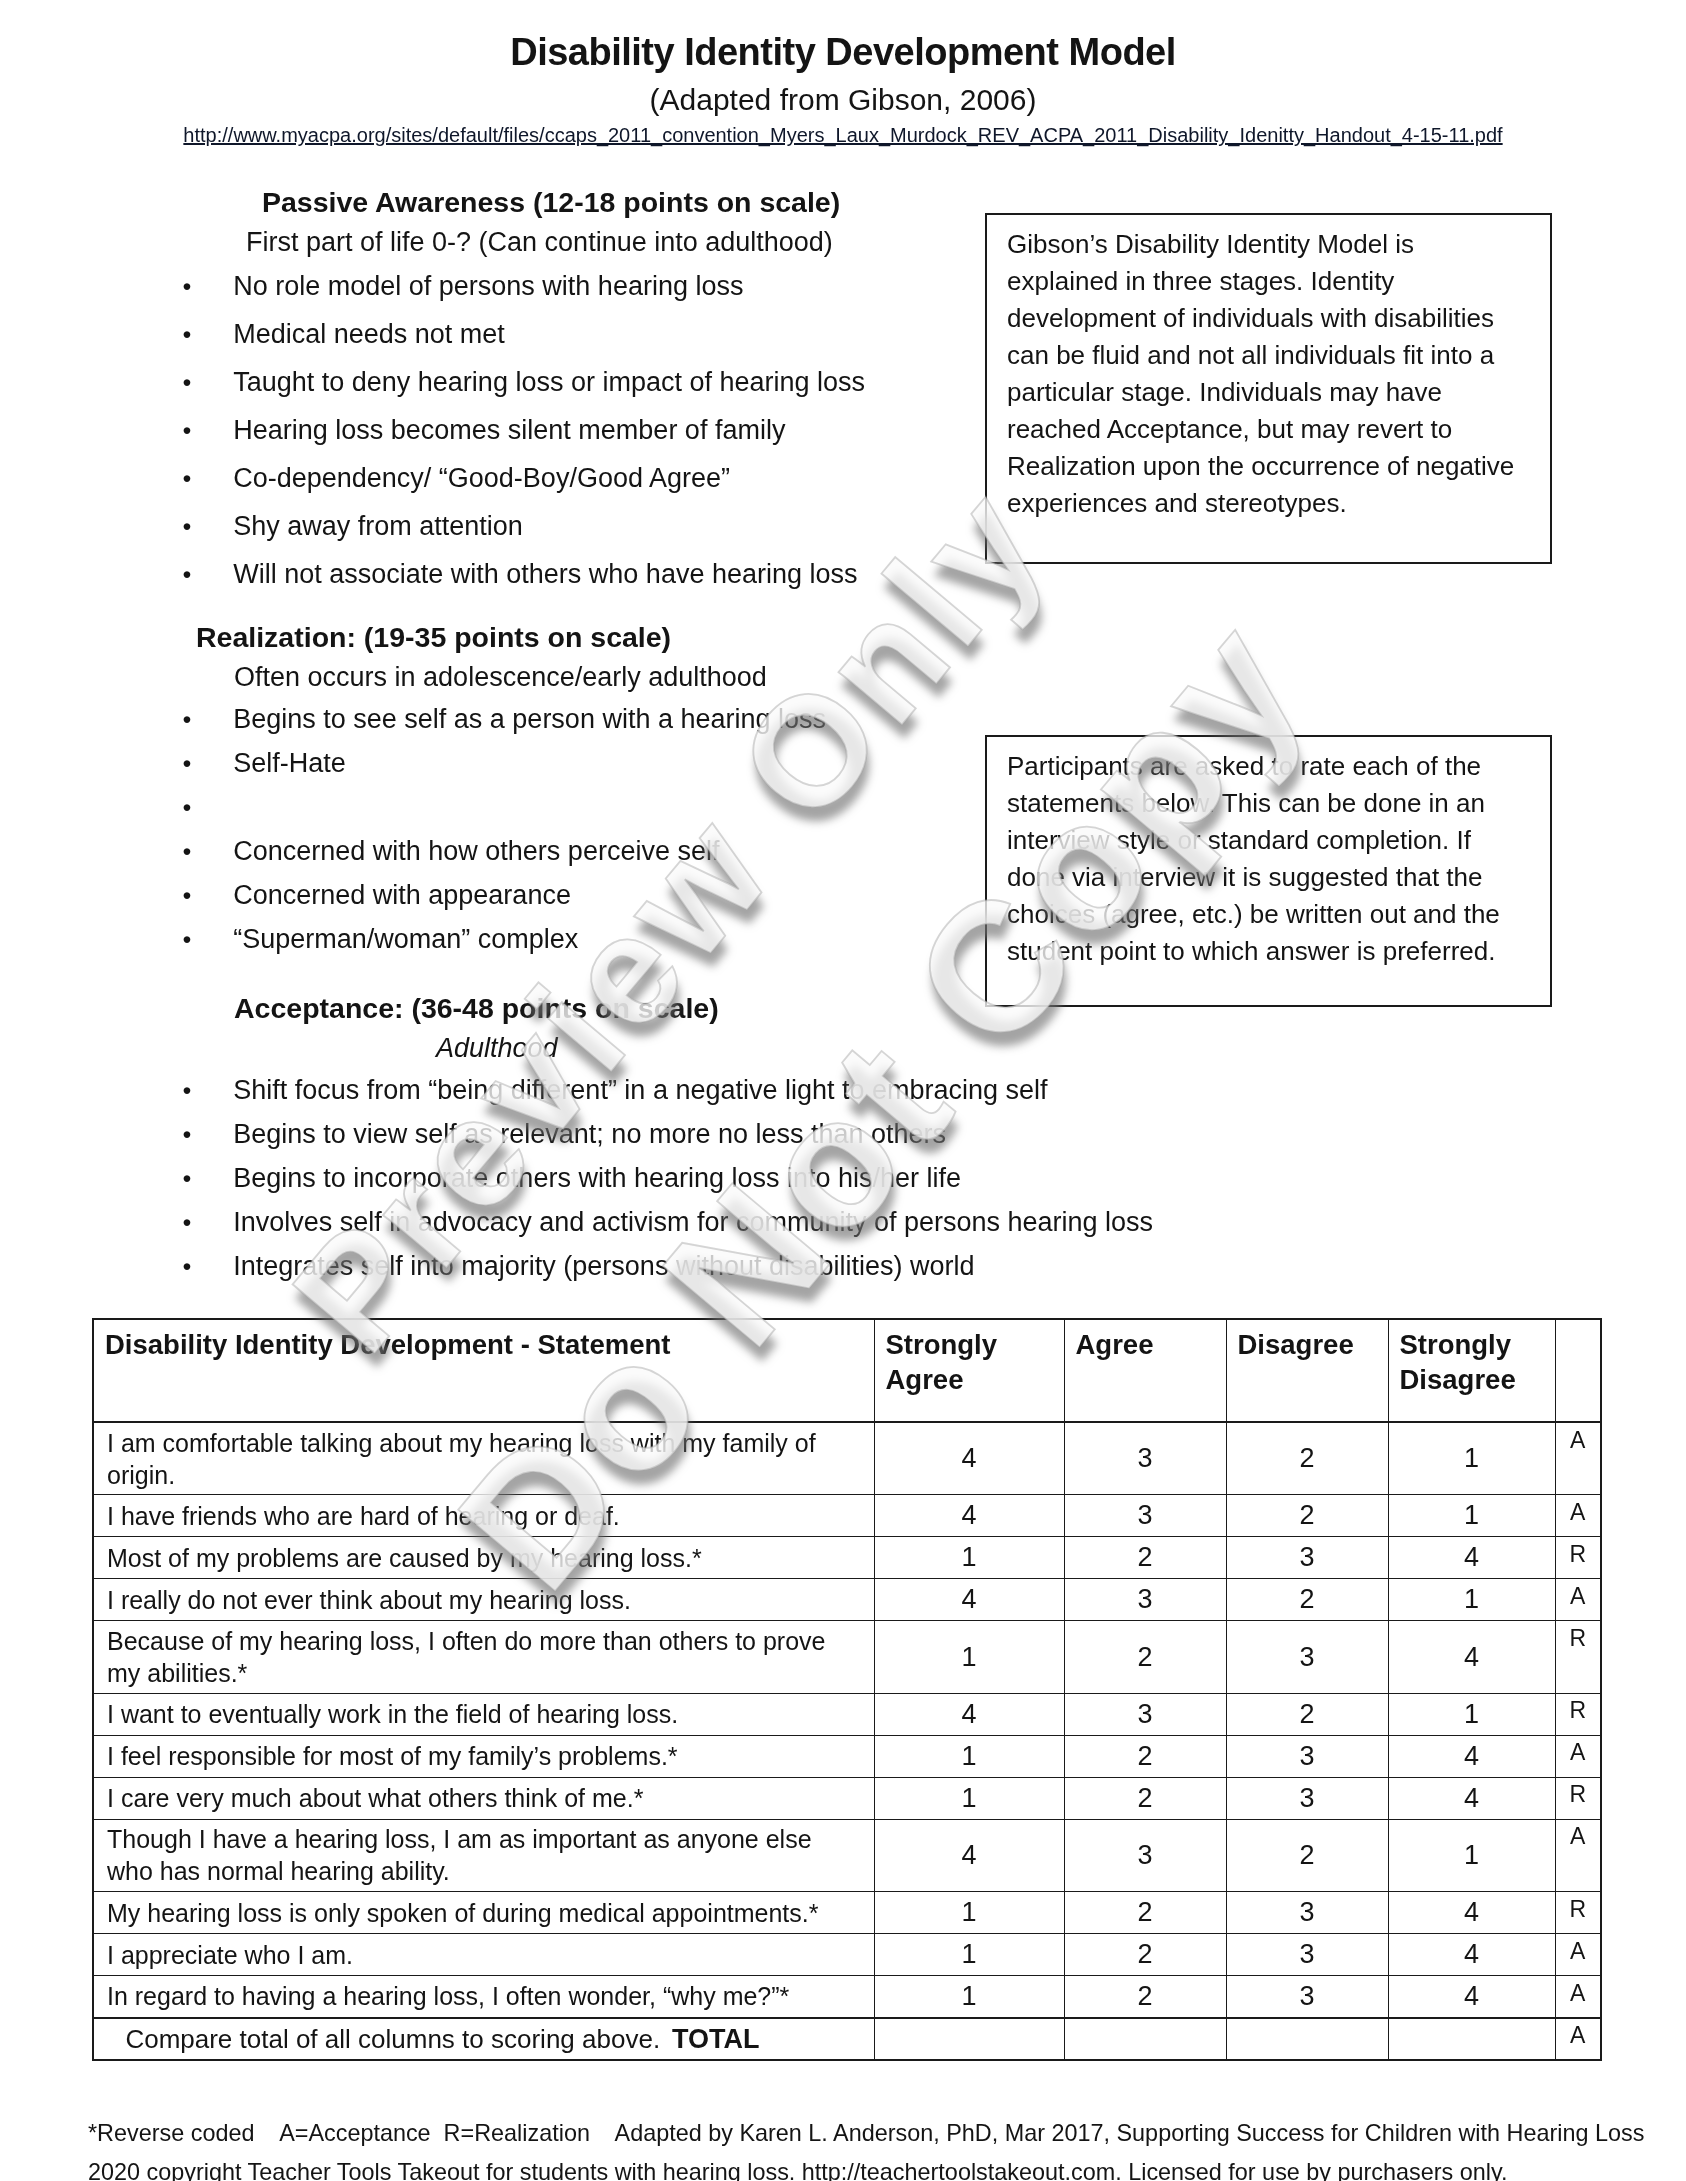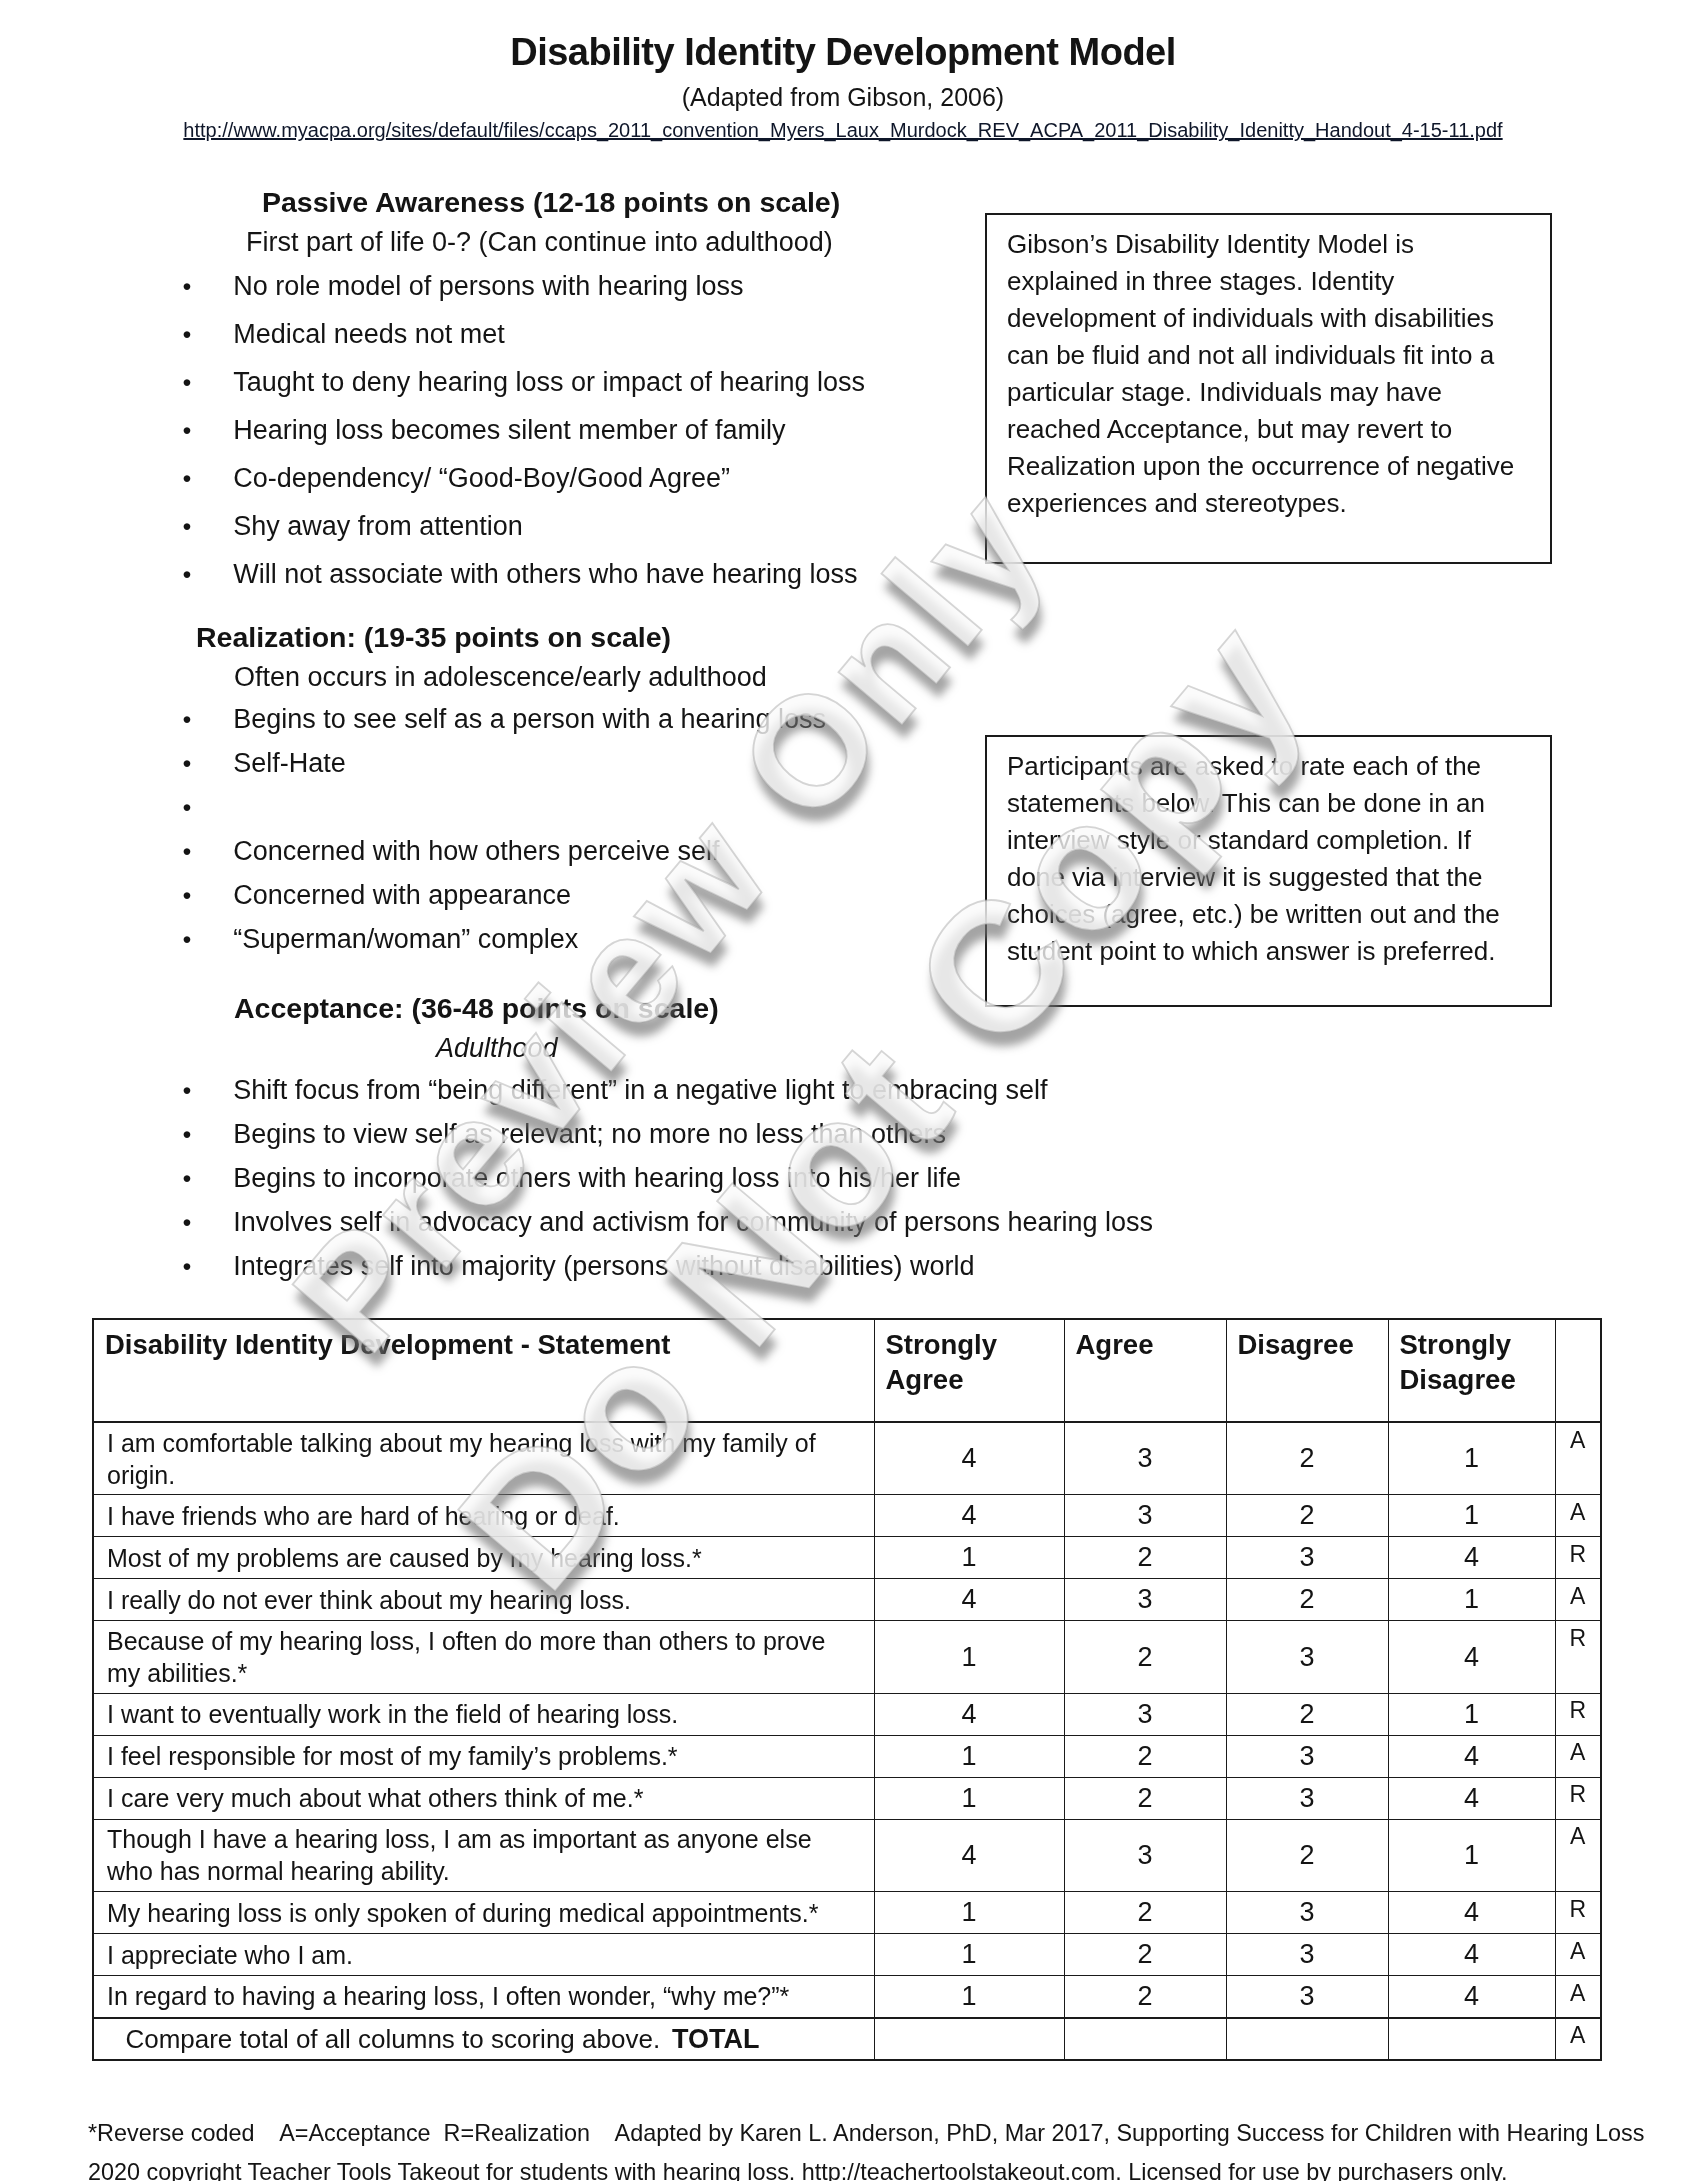--- a/index.html
+++ b/index.html
@@ -2,21 +2,21 @@
 <html style="font-size:14.7px"><head>
 <meta charset="utf-8">
 <style>
   html,body{margin:0;padding:0;background:#ffffff;}
   body{font-family:"Liberation Sans", sans-serif;color:#141414;}
   .page{position:relative;width:1686px;height:2182px;background:#ffffff;overflow:hidden;}
 
   
   .doc-header{position:absolute;top:31px;left:0;width:100%;text-align:center;}
   .doc-title{font-size:38px;font-weight:700;letter-spacing:-0.5px;}
-  .doc-subtitle{font-size:25px;margin-top:9.2px;}
+  .doc-subtitle{font-size:30px;margin-top:9.2px;}
   .doc-link{font-size:20px;margin-top:7.3px;}
   .doc-link a{color:#0f172a;text-decoration:underline;}
 
   
   .stage{position:absolute;left:92px;}
   .stage-heading{font-size:28.5px;font-weight:700;line-height:40px;}
   .stage-sub{font-size:27px;line-height:40px;}
   .bullets{list-style:none;margin:0;padding:0;}
   .bullets li{display:flex;align-items:center;}
   .lh52 li{min-height:48px;}

